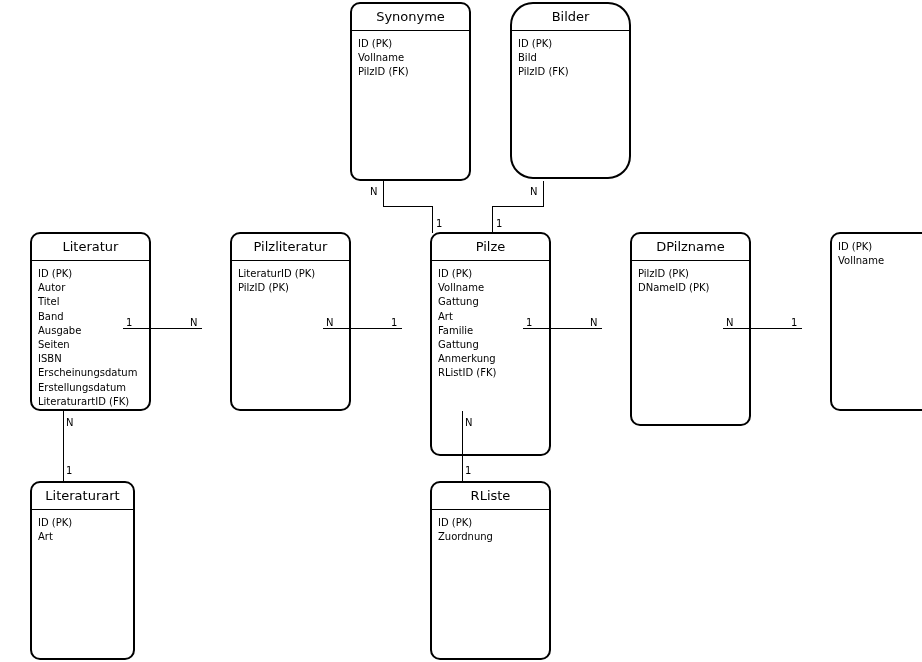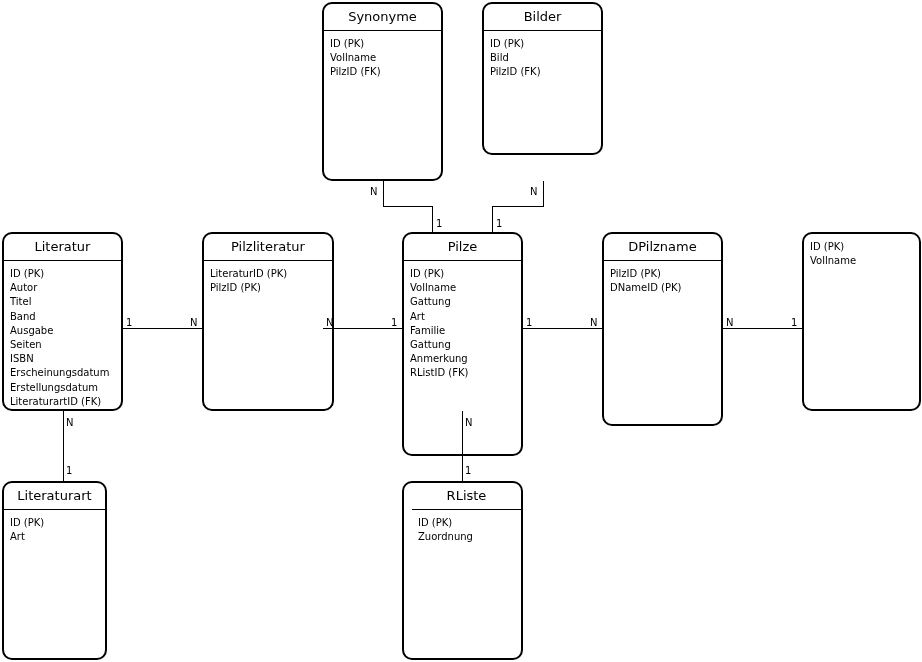--- a/index.html
+++ b/index.html
@@ -15,20 +15,21 @@
     font-family: "DejaVu Sans", "Liberation Sans", sans-serif;
     overflow: hidden;
   }
   .entity {
     position: absolute;
     box-sizing: border-box;
     border: 2px solid #000000;
     border-radius: 10px;
     background: #ffffff;
     overflow: hidden;
+    margin-left: 28px;
   }
   .entity-title {
     height: 26px;
     line-height: 26px;
     text-align: center;
     font-size: 13px;
     color: #000000;
     border-bottom: 1.5px solid #000000;
     white-space: nowrap;
   }
@@ -66,21 +67,21 @@
 
   <div class="entity" style="left:322px; top:2px; width:121px; height:179px;">
     <div class="entity-title">Synonyme</div>
     <div class="entity-fields">
       <div class="field">ID (PK)</div>
       <div class="field">Vollname</div>
       <div class="field">PilzID (FK)</div>
     </div>
   </div>
 
-  <div class="entity" style="left:482px; top:2px; width:121px; height:153px;">
+  <div class="entity" style="left:482px; top:2px; width:121px; height:177px;border-radius:23px;">
     <div class="entity-title">Bilder</div>
     <div class="entity-fields">
       <div class="field">ID (PK)</div>
       <div class="field">Bild</div>
       <div class="field">PilzID (FK)</div>
     </div>
   </div>
 
   <div class="entity" style="left:2px; top:232px; width:121px; height:179px;">
     <div class="entity-title">Literatur</div>
@@ -91,21 +92,21 @@
       <div class="field">Band</div>
       <div class="field">Ausgabe</div>
       <div class="field">Seiten</div>
       <div class="field">ISBN</div>
       <div class="field">Erscheinungsdatum</div>
       <div class="field">Erstellungsdatum</div>
       <div class="field">LiteraturartID (FK)</div>
     </div>
   </div>
 
-  <div class="entity" style="left:202px; top:232px; width:132px; height:179px;">
+  <div class="entity" style="left:202px; top:232px; width:121px; height:179px;">
     <div class="entity-title">Pilzliteratur</div>
     <div class="entity-fields">
       <div class="field">LiteraturID (PK)</div>
       <div class="field">PilzID (PK)</div>
     </div>
   </div>
 
   <div class="entity" style="left:402px; top:232px; width:121px; height:224px;">
     <div class="entity-title">Pilze</div>
     <div class="entity-fields">
@@ -136,21 +137,21 @@
   </div>
 
   <div class="entity" style="left:2px; top:481px; width:105px; height:179px;">
     <div class="entity-title">Literaturart</div>
     <div class="entity-fields">
       <div class="field">ID (PK)</div>
       <div class="field">Art</div>
     </div>
   </div>
 
-  <div class="entity" style="left:402px; top:481px; width:121px; height:179px;padding-left:8px;">
+  <div class="entity" style="left:402px; top:481px; width:121px; height:179px;">
     <div class="entity-title">RListe</div>
     <div class="entity-fields">
       <div class="field">ID (PK)</div>
       <div class="field">Zuordnung</div>
     </div>
   </div>
 
   <div class="vline" style="left:383px; top:181px; height:25px;"></div>
   <div class="hline" style="left:383px; top:206px; width:50px;"></div>
   <div class="vline" style="left:432px; top:206px; height:27px;"></div>

